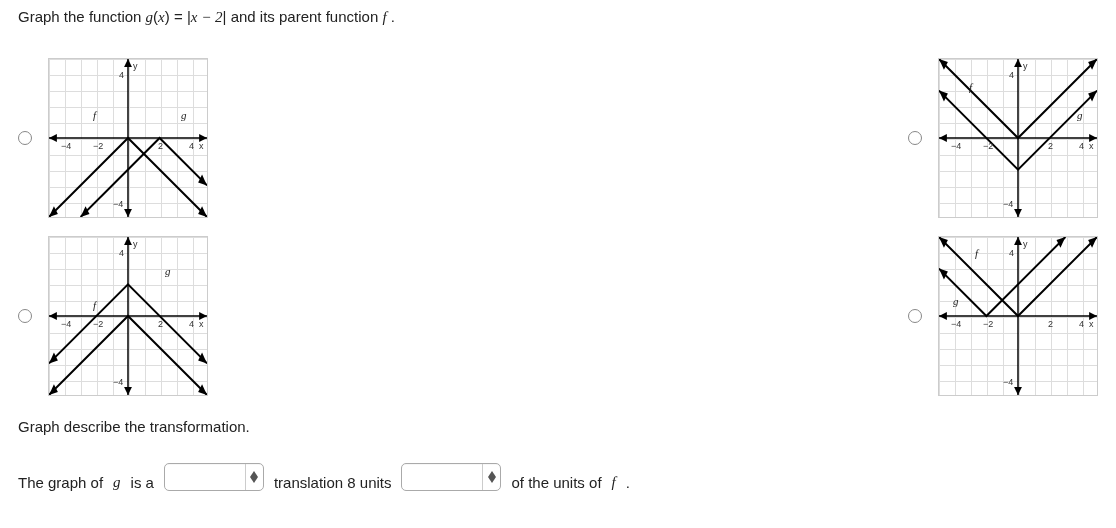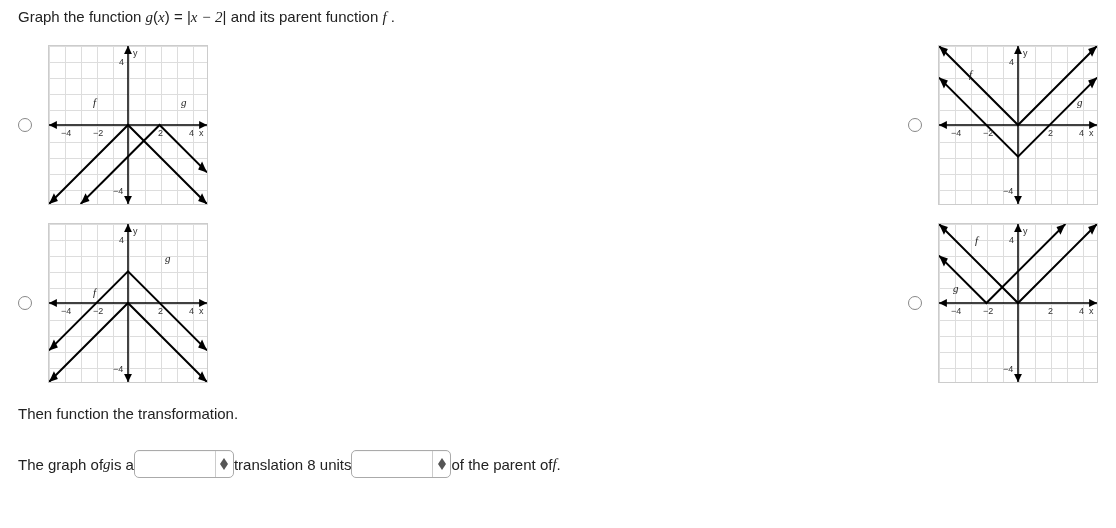--- a/index.html
+++ b/index.html
@@ -5,21 +5,21 @@
   * { box-sizing: border-box; }
   body {
     margin: 0;
     padding: 8px 18px;
     font-family: Arial, Helvetica, sans-serif;
     font-size: 15px;
     color: #222;
     width: 1116px;
     background: #fff;
   }
-  .prompt { margin-bottom: 19px; }
+  .prompt { margin-bottom: 32px; }
   .math-it { font-style: italic; font-family: 'Times New Roman', serif; }
   .choices-row {
     display: flex;
     justify-content: space-between;
     margin-bottom: 6px;
   }
   .choice-col { display: flex; flex-direction: column; gap: 18px; }
   .choice {
     display: flex;
     align-items: center;
@@ -51,21 +51,22 @@
   }
   .fn-lbl {
     position:absolute;
     font-size:11px;
     font-style:italic;
     font-family:'Times New Roman',serif;
   }
   .describe { margin-top: 22px; margin-bottom: 28px; }
   .answer-row {
     display: flex;
-    align-items: center;
+    align-items: flex-end;
+    gap: 10px;
     flex-wrap: wrap;
   }
   .stepper {
     display: inline-flex;
     align-items: center;
     border: 1px solid #aaa;
     border-radius: 5px;
     height: 28px;
     background: #fff;
     box-shadow: inset 0 1px 0 rgba(0,0,0,.03);
@@ -232,21 +233,21 @@
         <span class="tick-lbl" style="left:70px;top:11px">4</span>
         <span class="tick-lbl" style="left:64px;top:140px">−4</span>
         <span class="fn-lbl" style="left:36px;top:10px">f</span>
         <span class="fn-lbl" style="left:14px;top:58px">g</span>
       </div>
     </div>
 
   </div>
 </div>
 
-<div class="describe">Then function the transformation.</div>
+<div class="describe">Graph describe the transformation.</div>
 
 <div class="answer-row">
   <span>The graph of </span>
   <span class="math-it">g</span>
   <span> is a </span>
 
   <span class="stepper">
     <span class="val"></span>
     <span class="arrows">
       <svg width="8" height="6">
@@ -265,16 +266,16 @@
     <span class="arrows">
       <svg width="8" height="6">
           <polygon points="4,0 8,6 0,6" fill="#555"></polygon>
         </svg>
       <svg width="8" height="6">
           <polygon points="0,0 8,0 4,6" fill="#555"></polygon>
         </svg>
     </span>
   </span>
 
-  <span> of the parent of </span>
+  <span> of the units of </span>
   <span class="math-it">f</span>
   <span> .</span>
 </div>
 
 </body></html>

